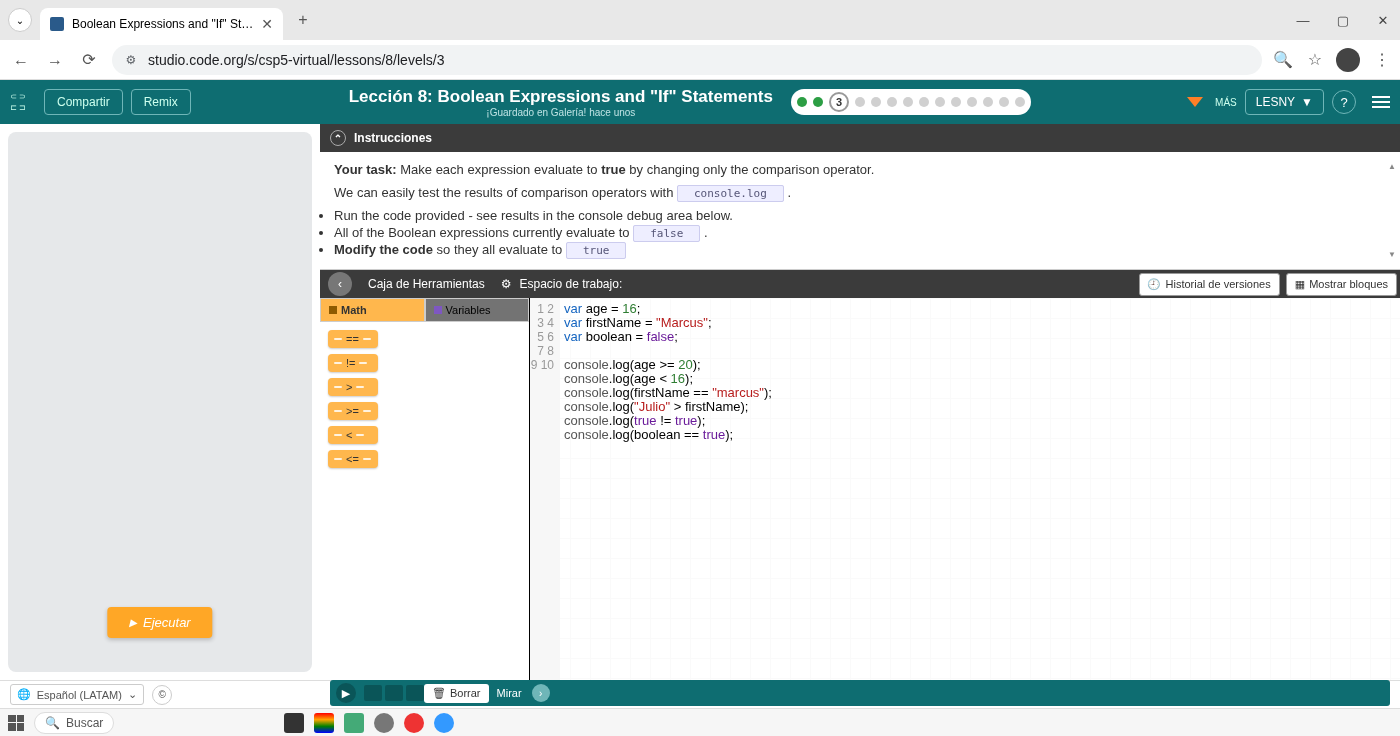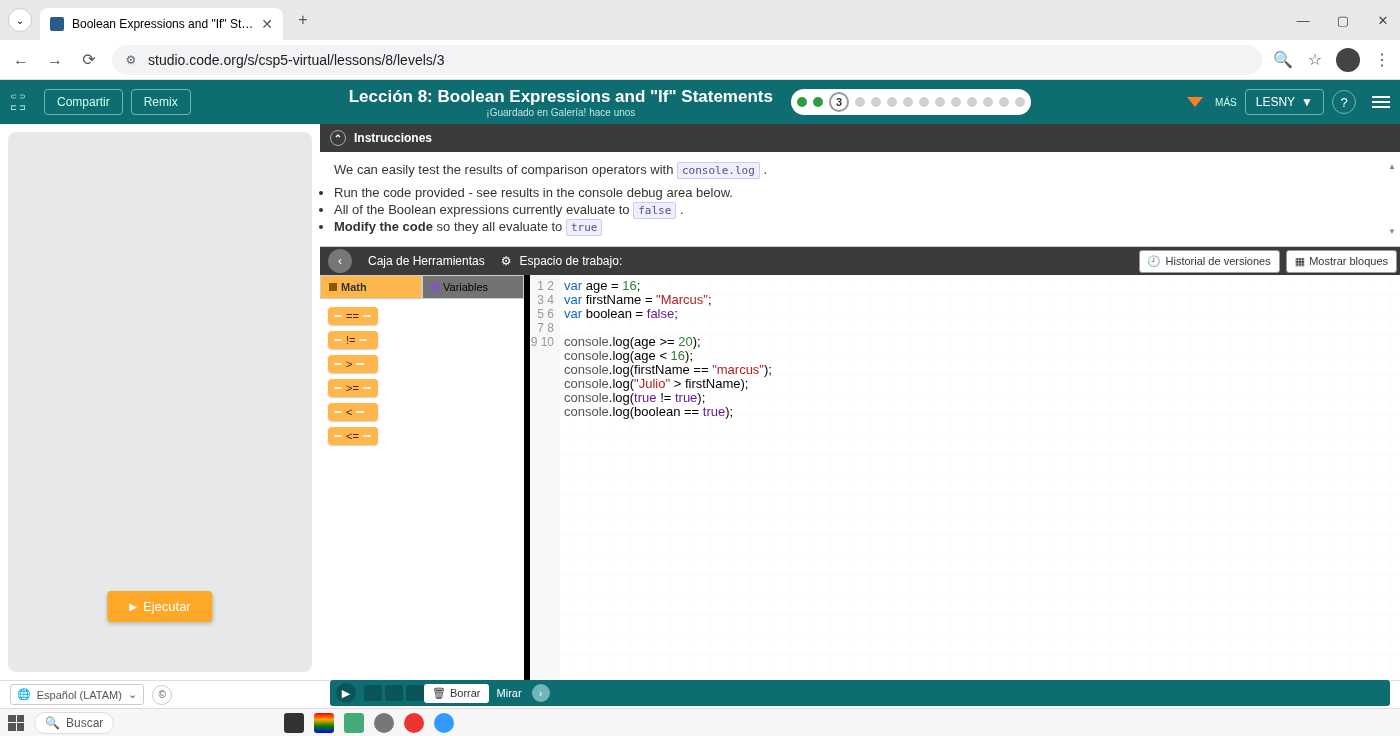--- a/index.html
+++ b/index.html
@@ -39,45 +39,45 @@
   .mas { font-size: 10px; color: #cfe; margin-left: 4px; }
   .user-chip { border: 1px solid #6fb6b8; padding: 5px 10px; border-radius: 4px; font-size: 12px; display:flex;align-items:center;gap:6px; }
   .help { width: 24px; height: 24px; border: 1px solid #6fb6b8; border-radius: 50%; display:flex;align-items:center;justify-content:center;font-size:13px; }
   .hamb { display:flex;flex-direction:column;gap:3px; margin-left:8px; }
   .hamb span { width:18px;height:2px;background:#fff;display:block; }
 
   
   .main { display: flex; height: 556px; background: #fff; }
   .left-col { width: 320px; background: #fff; padding: 8px; display:flex;flex-direction:column; }
   .phone-frame { flex:1; background: #e6e8ea; border-radius: 8px; position:relative; }
-  .run-btn { position:absolute; bottom: 50px; left: 50%; transform:translateX(-50%); background: #ffa726; color:#fff; padding:8px 22px; border-radius:4px; font-size:13px; display:flex;align-items:center;gap:6px; box-shadow:0 2px 4px rgba(0,0,0,0.2);}
+  .run-btn { position:absolute; bottom: 34px; left: 50%; transform:translateX(-50%); background: #ffa726; color:#fff; padding:8px 22px; border-radius:4px; font-size:13px; display:flex;align-items:center;gap:6px; box-shadow:0 2px 4px rgba(0,0,0,0.2);font-style:italic;}
   .run-btn::before { content:"▶"; font-size:10px; }
 
   .right-col { flex:1; display:flex; flex-direction:column; }
   .instr-hdr { background: #3b3b3b; color:#fff; padding: 6px 10px; font-size:12px; font-weight:bold; display:flex;align-items:center;gap:8px; }
   .collapse-ic { width:16px;height:16px;border:1px solid #aaa;border-radius:50%;display:flex;align-items:center;justify-content:center;font-size:10px; }
   .instr-body { background: #fff; padding: 10px 14px; font-size: 13px; color:#333; border-bottom:1px solid #ccc; position:relative;}
   .instr-body p { margin-bottom: 8px; }
-  .code-chip { background:#eef; border:1px solid #cce; padding:1px 4px; font-family:monospace; font-size:11px; border-radius:2px; color:#557;}
+  .code-chip { background:#eef; border:1px solid #cce; padding:1px 16px; font-family:monospace; font-size:11px; border-radius:2px; color:#557;}
   .instr-body ul { }
   .instr-body li { margin-bottom: 2px; }
   .scroll-ind { position:absolute; right:4px; top:10px; bottom:10px; width:8px; display:flex; flex-direction:column; justify-content:space-between; color:#888; font-size:8px;}
 
   
   .ws-bar { background:#3b3b3b; color:#fff; display:flex; align-items:center; font-size:12px; height:28px; }
   .ws-bar .back-c { width:24px;height:24px;background:#777;border-radius:50%;margin:0 8px;display:flex;align-items:center;justify-content:center;font-size:12px;}
   .ws-bar .lbl { padding:0 8px; }
   .ws-bar .gear { margin:0 8px; }
   .ws-bar .mid { flex:1; }
   .ws-btn { background:#fff;color:#333;border-radius:3px;padding:4px 8px;margin:0 3px;font-size:11px;display:inline-flex;align-items:center;gap:4px; }
   .ws-btn.framed { border:1px solid #999; }
 
   
   .ws-main { flex:1; display:flex; }
-  .toolbox { width:210px; border-right:6px solid #000000; }
+  .toolbox { width:210px; border-right:1px solid #000000; }
   .tb-tabs { display:flex; font-size:11px; }
   .tb-tab { flex:1; padding:5px 8px; border:1px solid #ccc; }
   .tb-tab.math { background:#ffb74d; color:#333; font-weight:bold; }
   .tb-tab.math .sq { display:inline-block;width:8px;height:8px;background:#8e5a00;margin-right:4px;}
   .tb-tab.vars { background:#737373; }
   .tb-tab.vars .sq { display:inline-block;width:8px;height:8px;background:#7e57c2;margin-right:4px;}
   .blocks { padding:8px; display:flex; flex-direction:column; gap:6px; }
   .blk { background:#ffb74d; border-radius:4px; padding:3px 6px; font-size:11px; color:#333; display:flex;align-items:center;gap:4px; width:50px; box-shadow:0 1px 2px rgba(0,0,0,0.2);}
   .blk .slot { background:#fff3e0;border-radius:2px;padding:1px 4px;font-size:10px; }
 
@@ -194,20 +194,26 @@
       </div>
     </div>
   </div>
 
   <div class="right-col">
     <div class="instr-hdr">
       <span class="collapse-ic">⌃</span>
       <span>Instrucciones</span>
     </div>
     <div class="instr-body">
+      <p>
+        <b>Your task:</b>
+        <span> Make each expression evaluate to </span>
+        <b>true</b>
+        <span> by changing only the comparison operator.</span>
+      </p>
       <p>
         <span>We can easily test the results of comparison operators with </span>
         <span class="code-chip">console.log</span> .
       </p>
       <ul>
         <li>Run the code provided - see results in the console debug area below.</li>
         <li>
           <span>All of the Boolean expressions currently evaluate to </span>
           <span class="code-chip">false</span> .
         </li>

